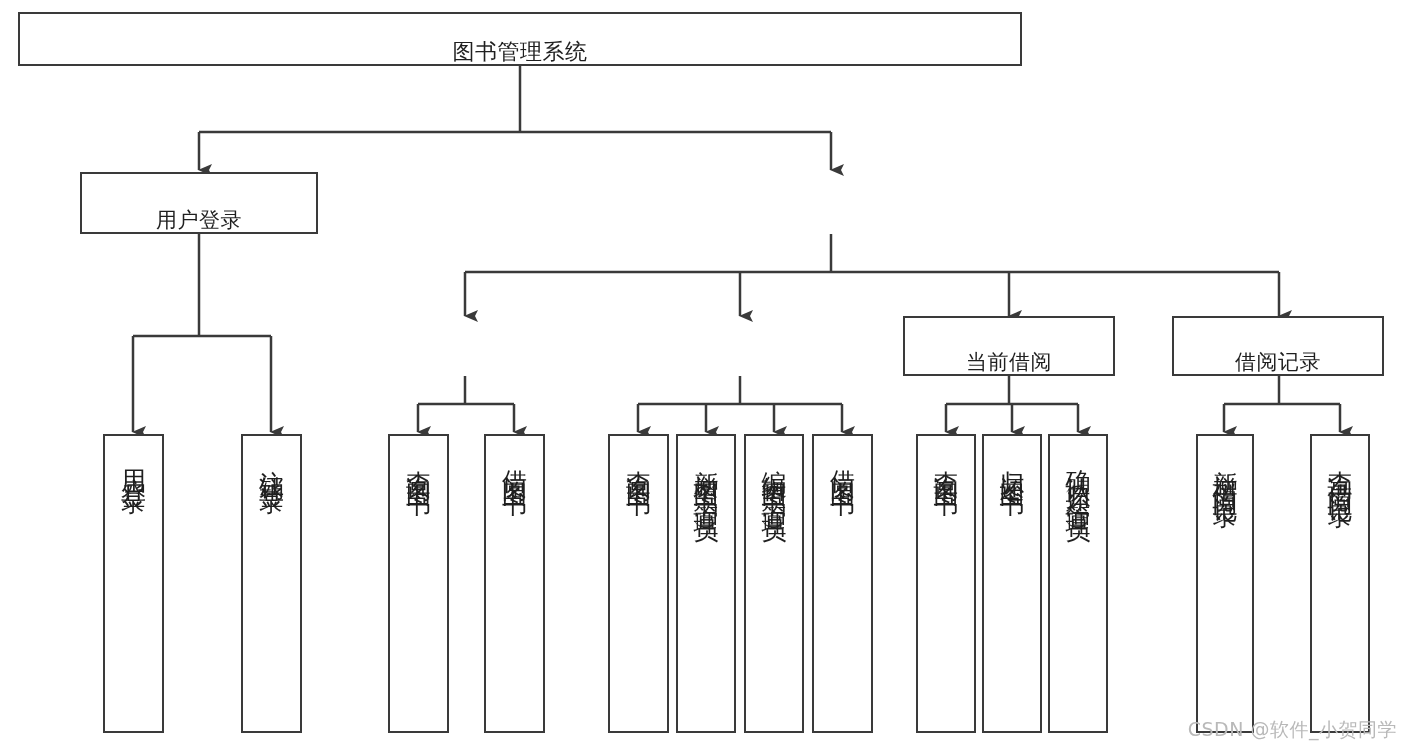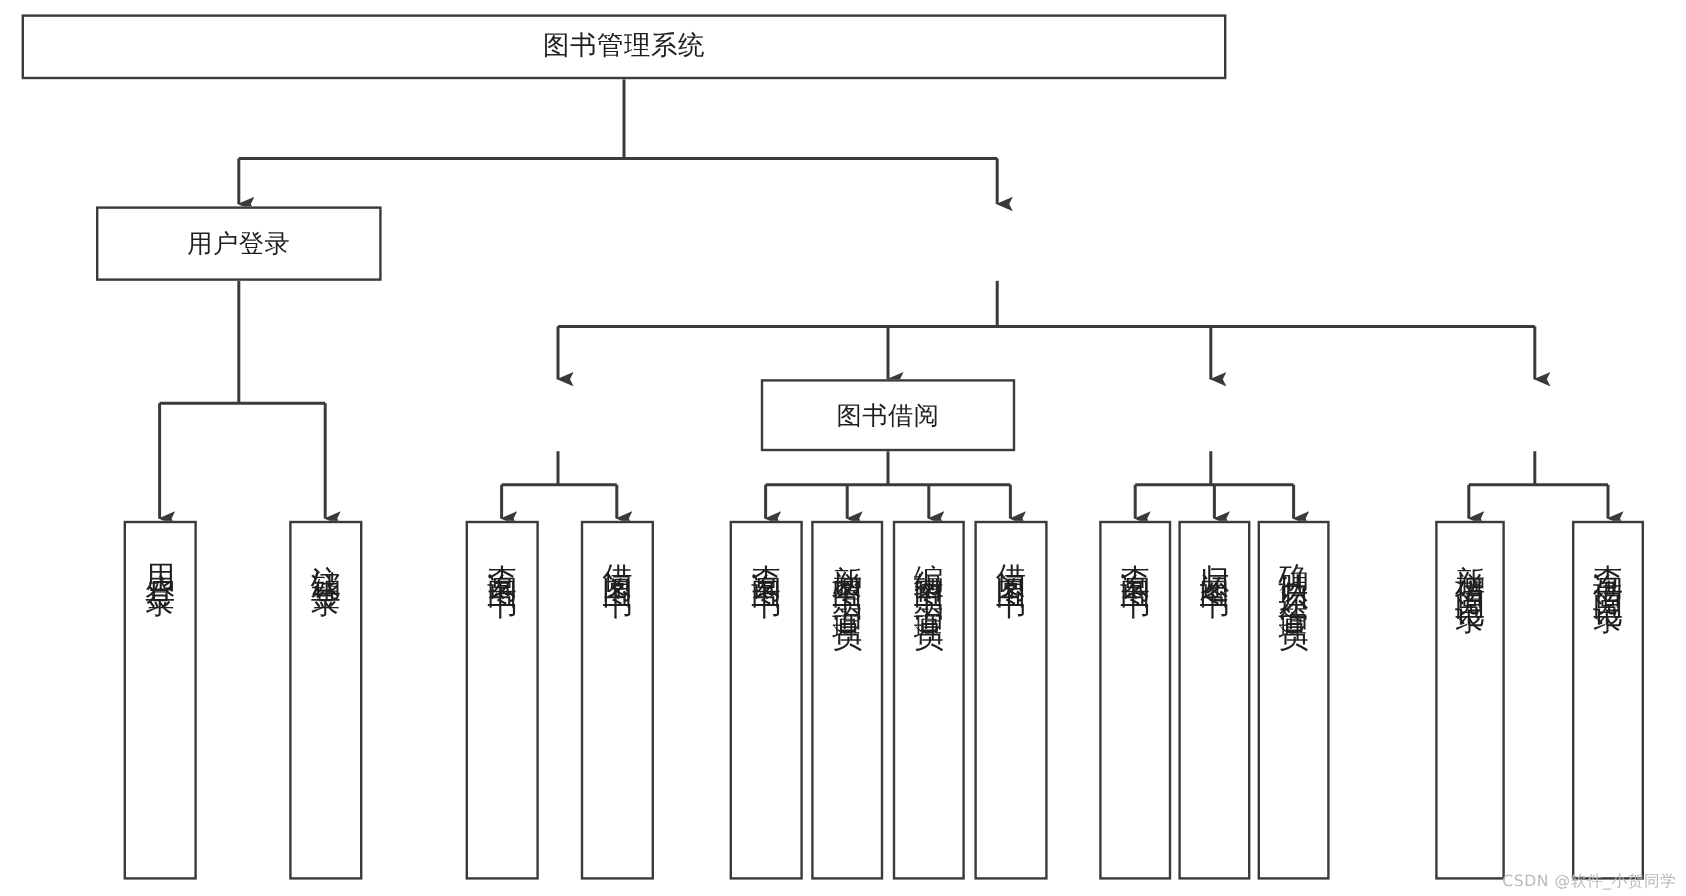--- a/index.html
+++ b/index.html
@@ -26,21 +26,21 @@
     width: 1405px;
     height: 747px;
     pointer-events: none;
   }
   .node {
     position: absolute;
     box-sizing: border-box;
     background: #ffffff;
     border: 2.5px solid #3a3a3a;
     display: flex;
-    align-items: center;
+    align-items: flex-end;
     justify-content: center;
     z-index: 2;
   }
   .node .label {
     display: block;
     text-align: center;
     color: #1f1f1f;
     line-height: 1.15;
     white-space: nowrap;
   }
@@ -63,21 +63,21 @@
     text-orientation: upright;
     font-size: 25px;
     line-height: 1.0;
     letter-spacing: 7px;
     white-space: nowrap;
   }
   .watermark {
     position: absolute;
     right: 8px;
     bottom: 4px;
-    font-size: 13px;
+    font-size: 19px;
     color: #b9b9b9;
     letter-spacing: 0.5px;
     z-index: 5;
     white-space: nowrap;
   }
 </style>
 </head>
 <body>
 
 <div id="canvas">
@@ -135,22 +135,25 @@
   </svg>
 
   <div class="node horiz root" style="left:18px; top:12px; width:1004px; height:54px;">
     <span class="label">图书管理系统</span>
   </div>
 
   <div class="node horiz" style="left:80px; top:172px; width:238px; height:62px;">
     <span class="label">用户登录</span>
   </div>
 
-  <div class="node horiz" style="left:634px; top:316px; width:212px; height:60px;">
-    <span class="label">图书借阅</span>
+  <div class="node horiz" style="left:903px; top:316px; width:212px; height:60px;">
+    <span class="label">当前借阅</span>
+  </div>
+  <div class="node horiz" style="left:1172px; top:316px; width:212px; height:60px;">
+    <span class="label">借阅记录</span>
   </div>
 
   <div class="node vert" style="left:103px; top:434px; width:61px; height:299px;">
     <span class="label">用户登录</span>
   </div>
   <div class="node vert" style="left:241px; top:434px; width:61px; height:299px;">
     <span class="label">注销登录</span>
   </div>
 
   <div class="node vert" style="left:388px; top:434px; width:61px; height:299px;">

